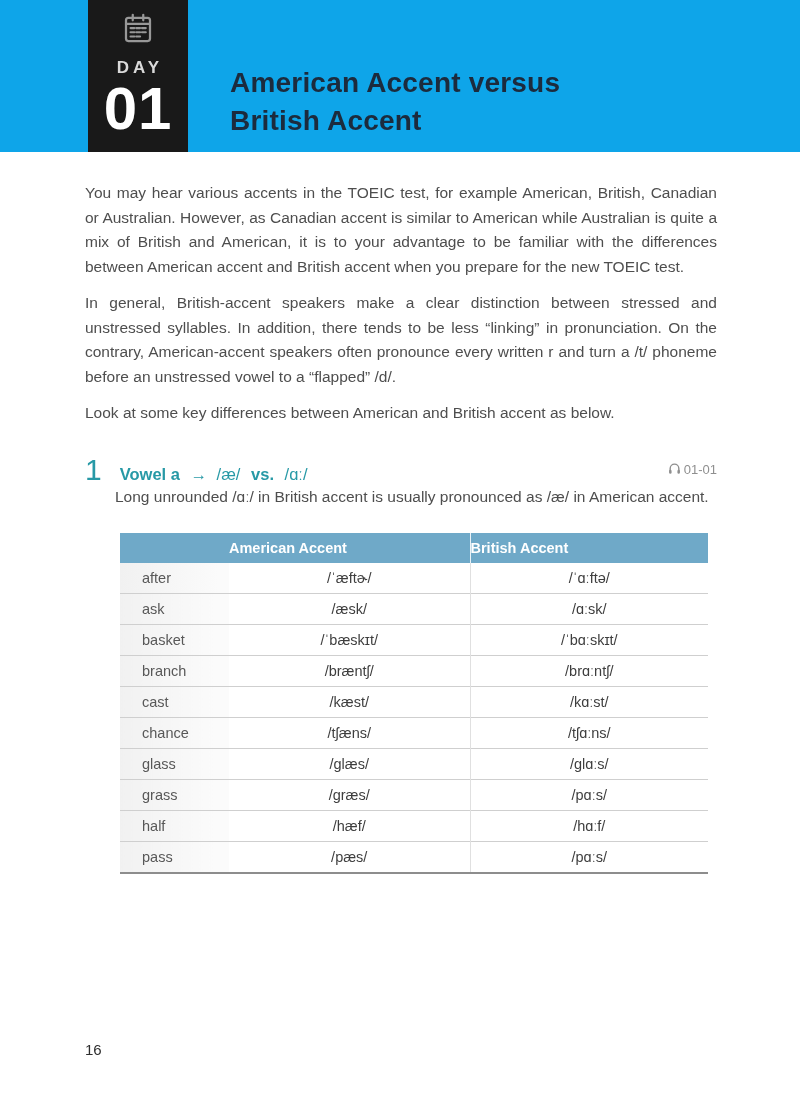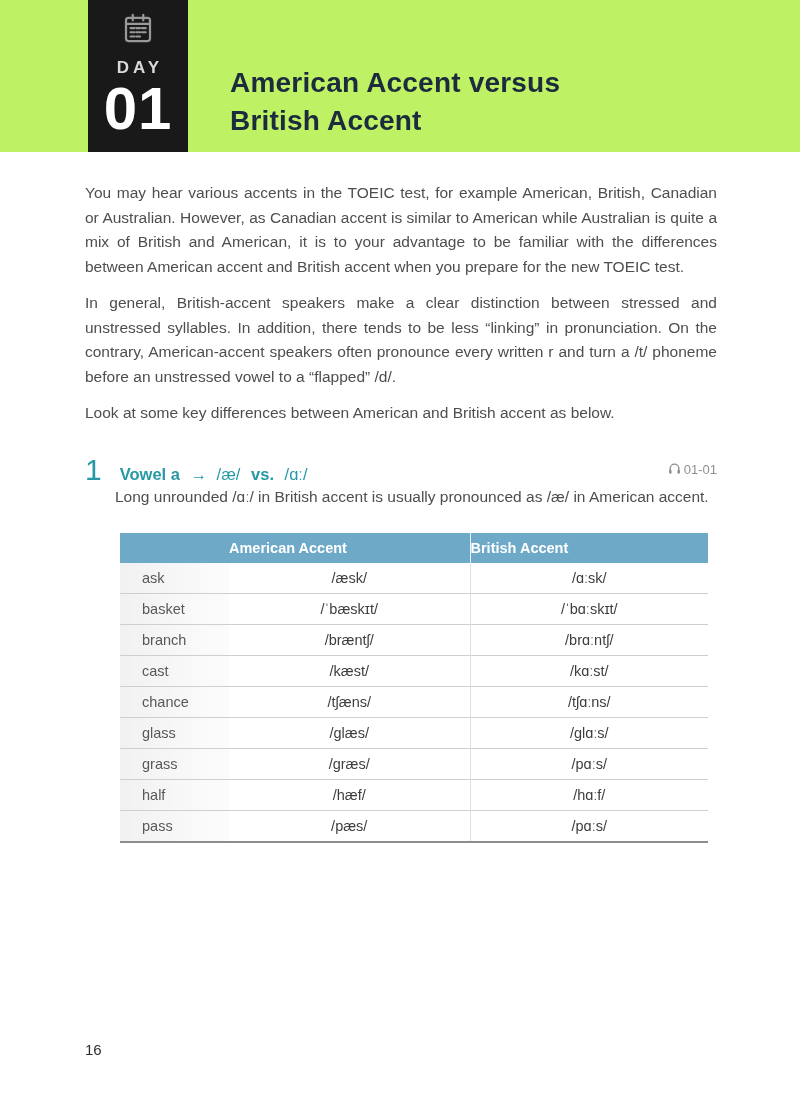--- a/index.html
+++ b/index.html
@@ -3,21 +3,21 @@
 <meta charset="utf-8">
 <style>
   html,body { margin:0; padding:0; background:#ffffff; }
   .page {
     position:relative; width:800px; height:1094px; margin:0 auto;
     background:#ffffff; overflow:hidden;
     font-family:"Liberation Sans","DejaVu Sans",sans-serif;
   }
 
   
-  .band { position:absolute; top:0; left:0; width:100%; height:152px; background:#bef264; }
+  .band { position:absolute; top:0; left:0; width:100%; height:152px; background:#0ea5e9; }
   .badge {
     position:absolute; left:88px; top:0; width:100px; height:152px;
     background:#191919; display:flex; flex-direction:column; align-items:center;
     box-sizing:border-box; padding-top:11px;
   }
   .day-label { color:#d9d9d9; font-size:17px; font-weight:600; letter-spacing:4px; padding-left:4px; margin-top:7px; }
   .day-number { color:#ffffff; font-size:60px; font-weight:800; line-height:1; margin-top:1px; letter-spacing:1px; }
   .title {
     position:absolute; left:226px; top:60px; margin:4px;
     font-size:28px; font-weight:700; color:#1c2b3d; line-height:38px; letter-spacing:.2px;
@@ -137,20 +137,25 @@
         </colgroup>
       <thead>
         <tr>
           <th></th>
           <th>American Accent</th>
           <th>British Accent</th>
         </tr>
       </thead>
       <tbody>
           <tr>
+            <td>after</td>
+            <td>/ˈæftɚ/</td>
+            <td>/ˈɑːftə/</td>
+          </tr>
+          <tr>
             <td>ask</td>
             <td>/æsk/</td>
             <td>/ɑːsk/</td>
           </tr>
           <tr>
             <td>basket</td>
             <td>/ˈbæskɪt/</td>
             <td>/ˈbɑːskɪt/</td>
           </tr>
           <tr>

